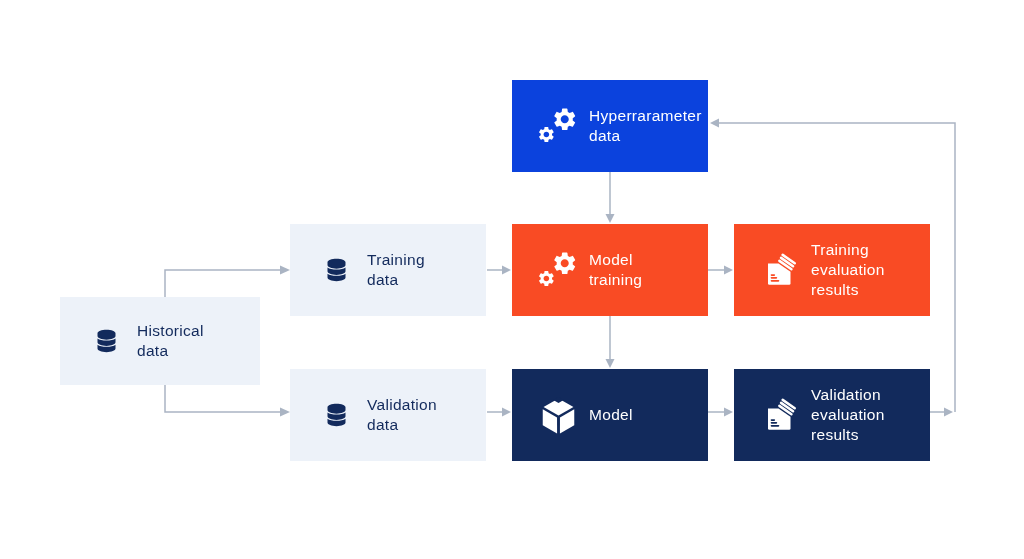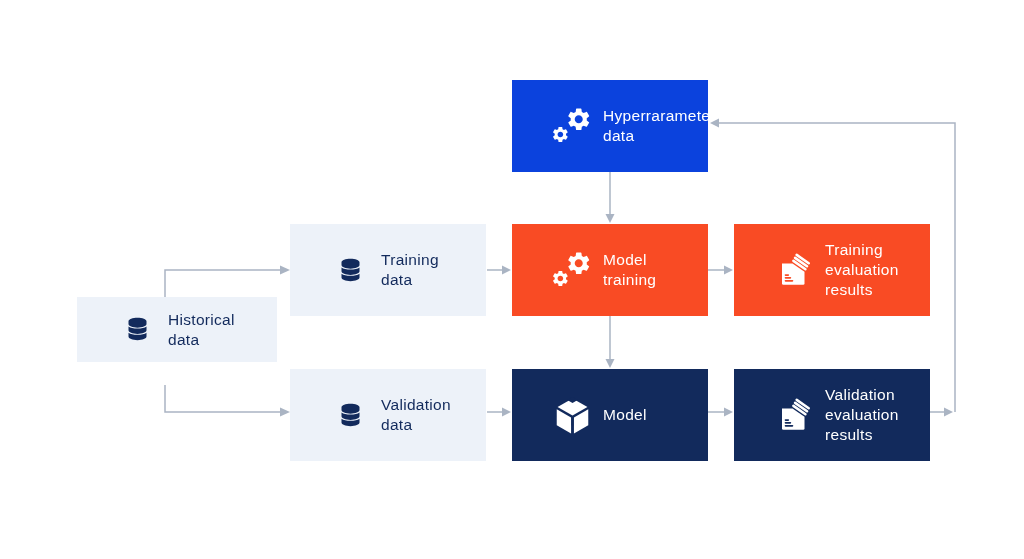--- a/index.html
+++ b/index.html
@@ -28,21 +28,21 @@
     stroke-width: 1.5;
   }
   .connectors polygon {
     fill: #aab4c3;
     stroke: none;
   }
   .node {
     position: absolute;
     display: flex;
     align-items: center;
-    padding-left: 36px;
+    padding-left: 22px;
     box-sizing: border-box;
   }
   .node .icon {
     width: 48px;
     min-width: 48px;
     display: flex;
     align-items: center;
     justify-content: center;
   }
   .node .label {
@@ -98,21 +98,21 @@
     <path d="M708 412 H724"></path>
     <polygon points="724,407.5 733,412 724,416.5"></polygon>
 
     <path d="M930 412 H944"></path>
     <polygon points="944,407.5 953,412 944,416.5"></polygon>
 
     <path d="M955 412 V123 H719"></path>
     <polygon points="719,118.5 710,123 719,127.5"></polygon>
   </svg>
 
-  <div class="node light" style="left:77px; top:297px; width:200px; height:65px;">
+  <div class="node light" style="left:60px; top:297px; width:200px; height:88px;">
     <span class="icon">
       <svg viewBox="0 0 24 24" width="27" height="31">
         <path fill="currentColor" d="M12 1.5C7.6 1.5 4 2.9 4 4.7v2.5c0 1.8 3.6 3.2 8 3.2s8-1.4 8-3.2V4.7c0-1.8-3.6-3.2-8-3.2z"></path>
         <path fill="currentColor" d="M4 9.3v3.4c0 1.8 3.6 3.2 8 3.2s8-1.4 8-3.2V9.3c-1.6 1.2-4.5 1.9-8 1.9s-6.4-.7-8-1.9z"></path>
         <path fill="currentColor" d="M4 14.8v3.5c0 1.8 3.6 3.2 8 3.2s8-1.4 8-3.2v-3.5c-1.6 1.2-4.5 1.9-8 1.9s-6.4-.7-8-1.9z"></path>
       </svg>
     </span>
     <span class="label">
       <span>Historical</span>
       <span>data</span>

